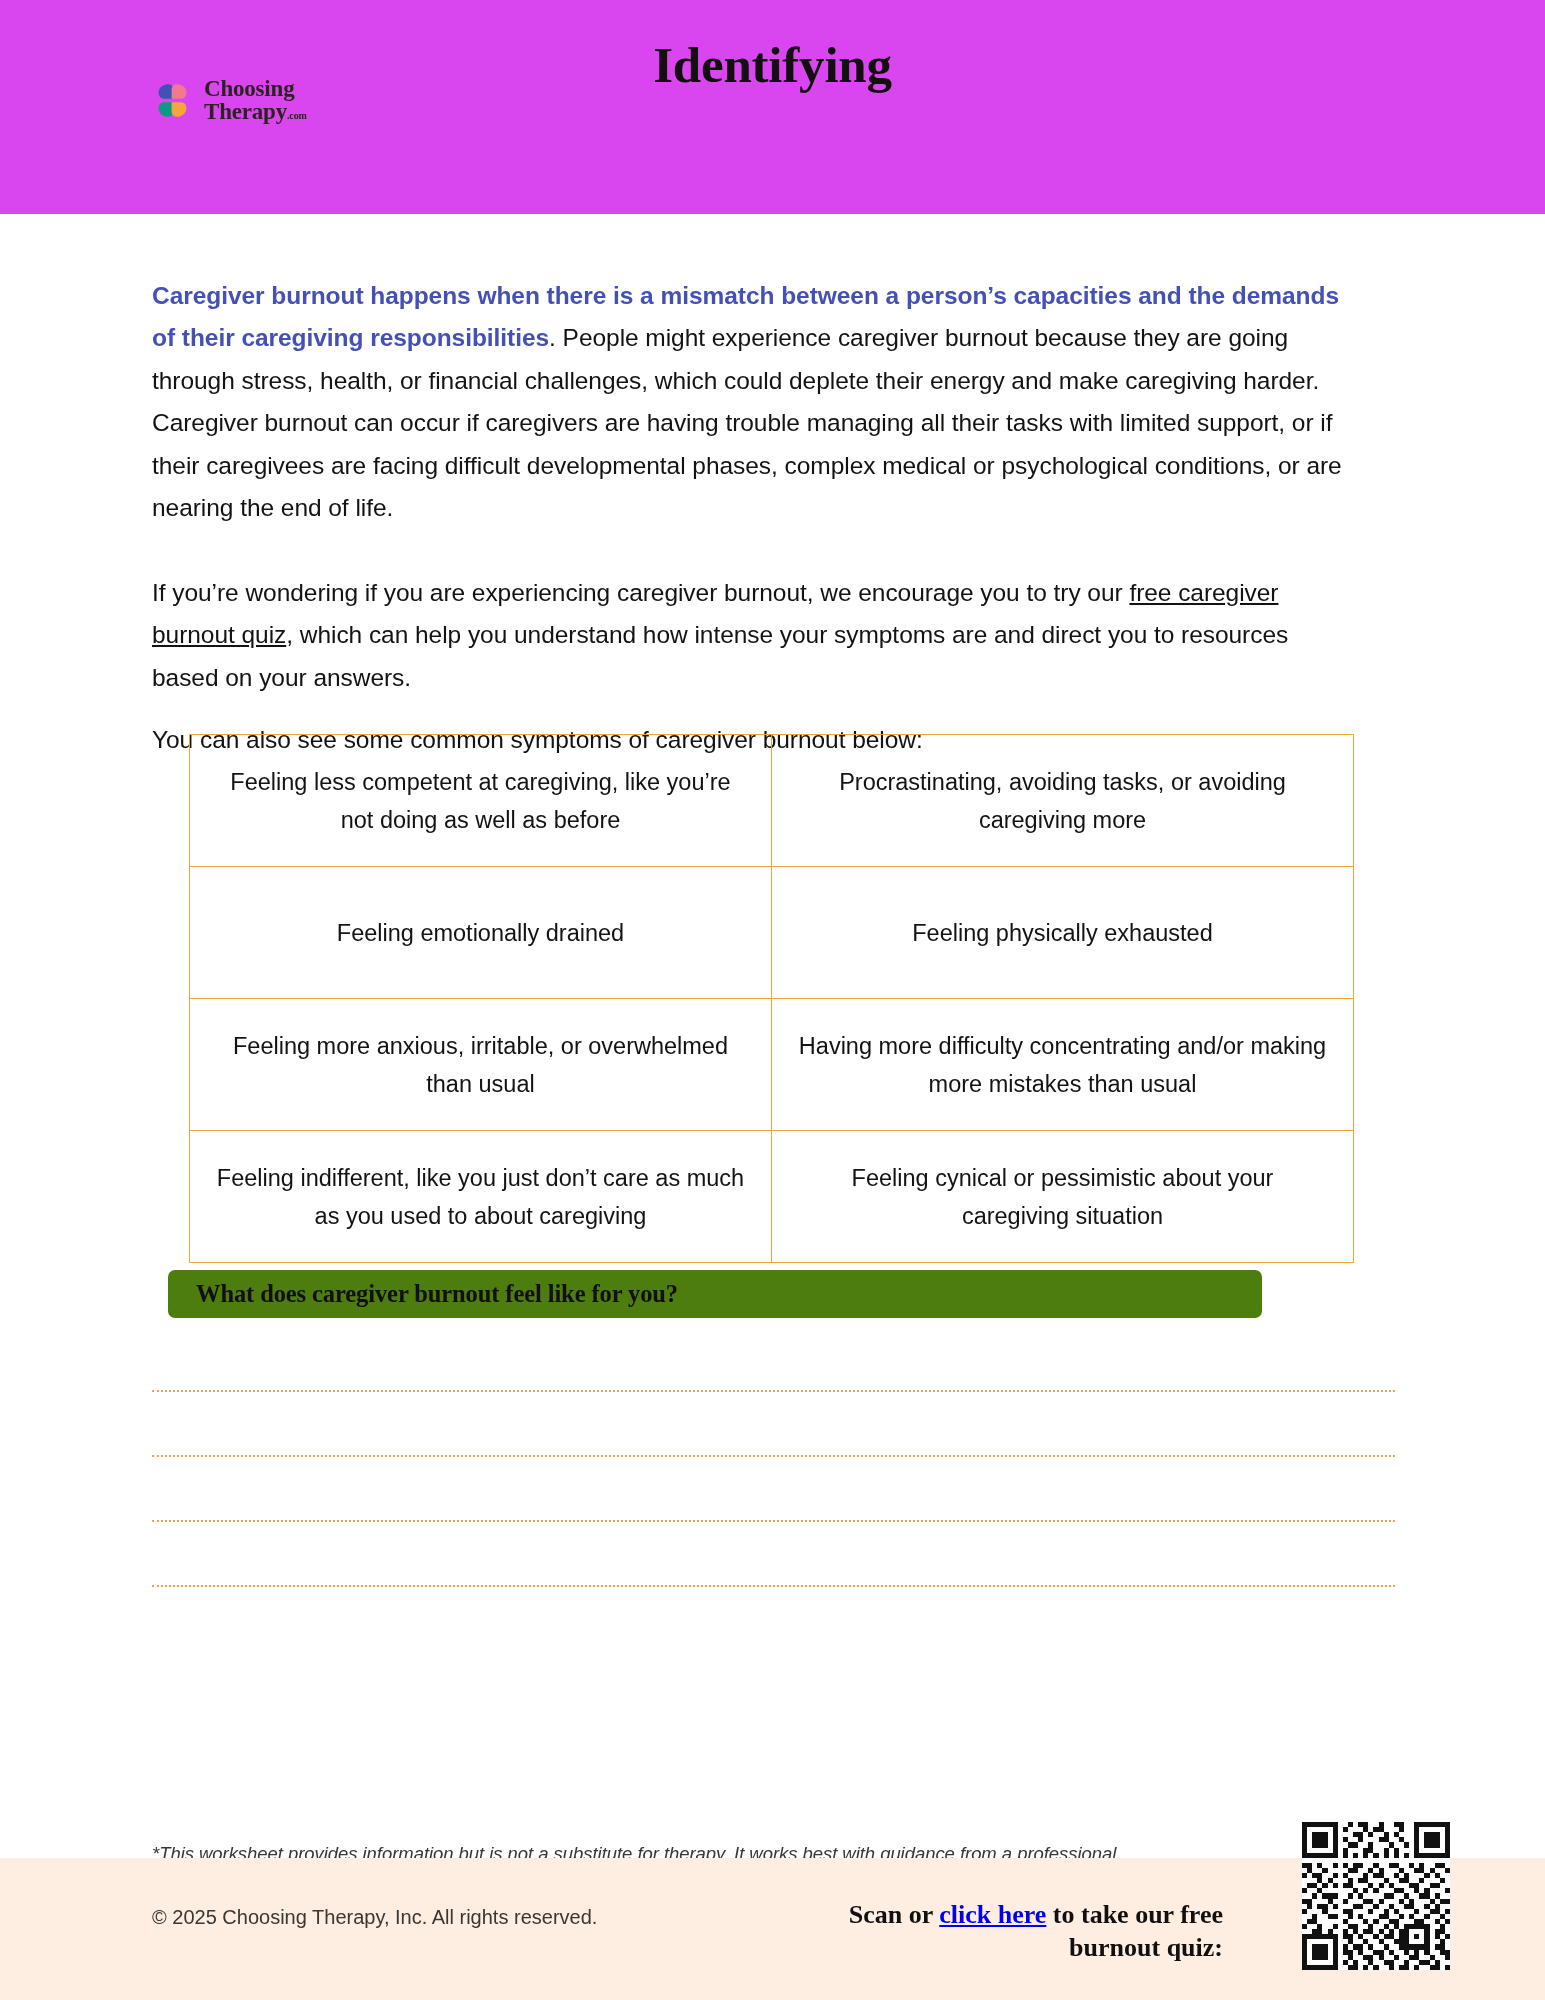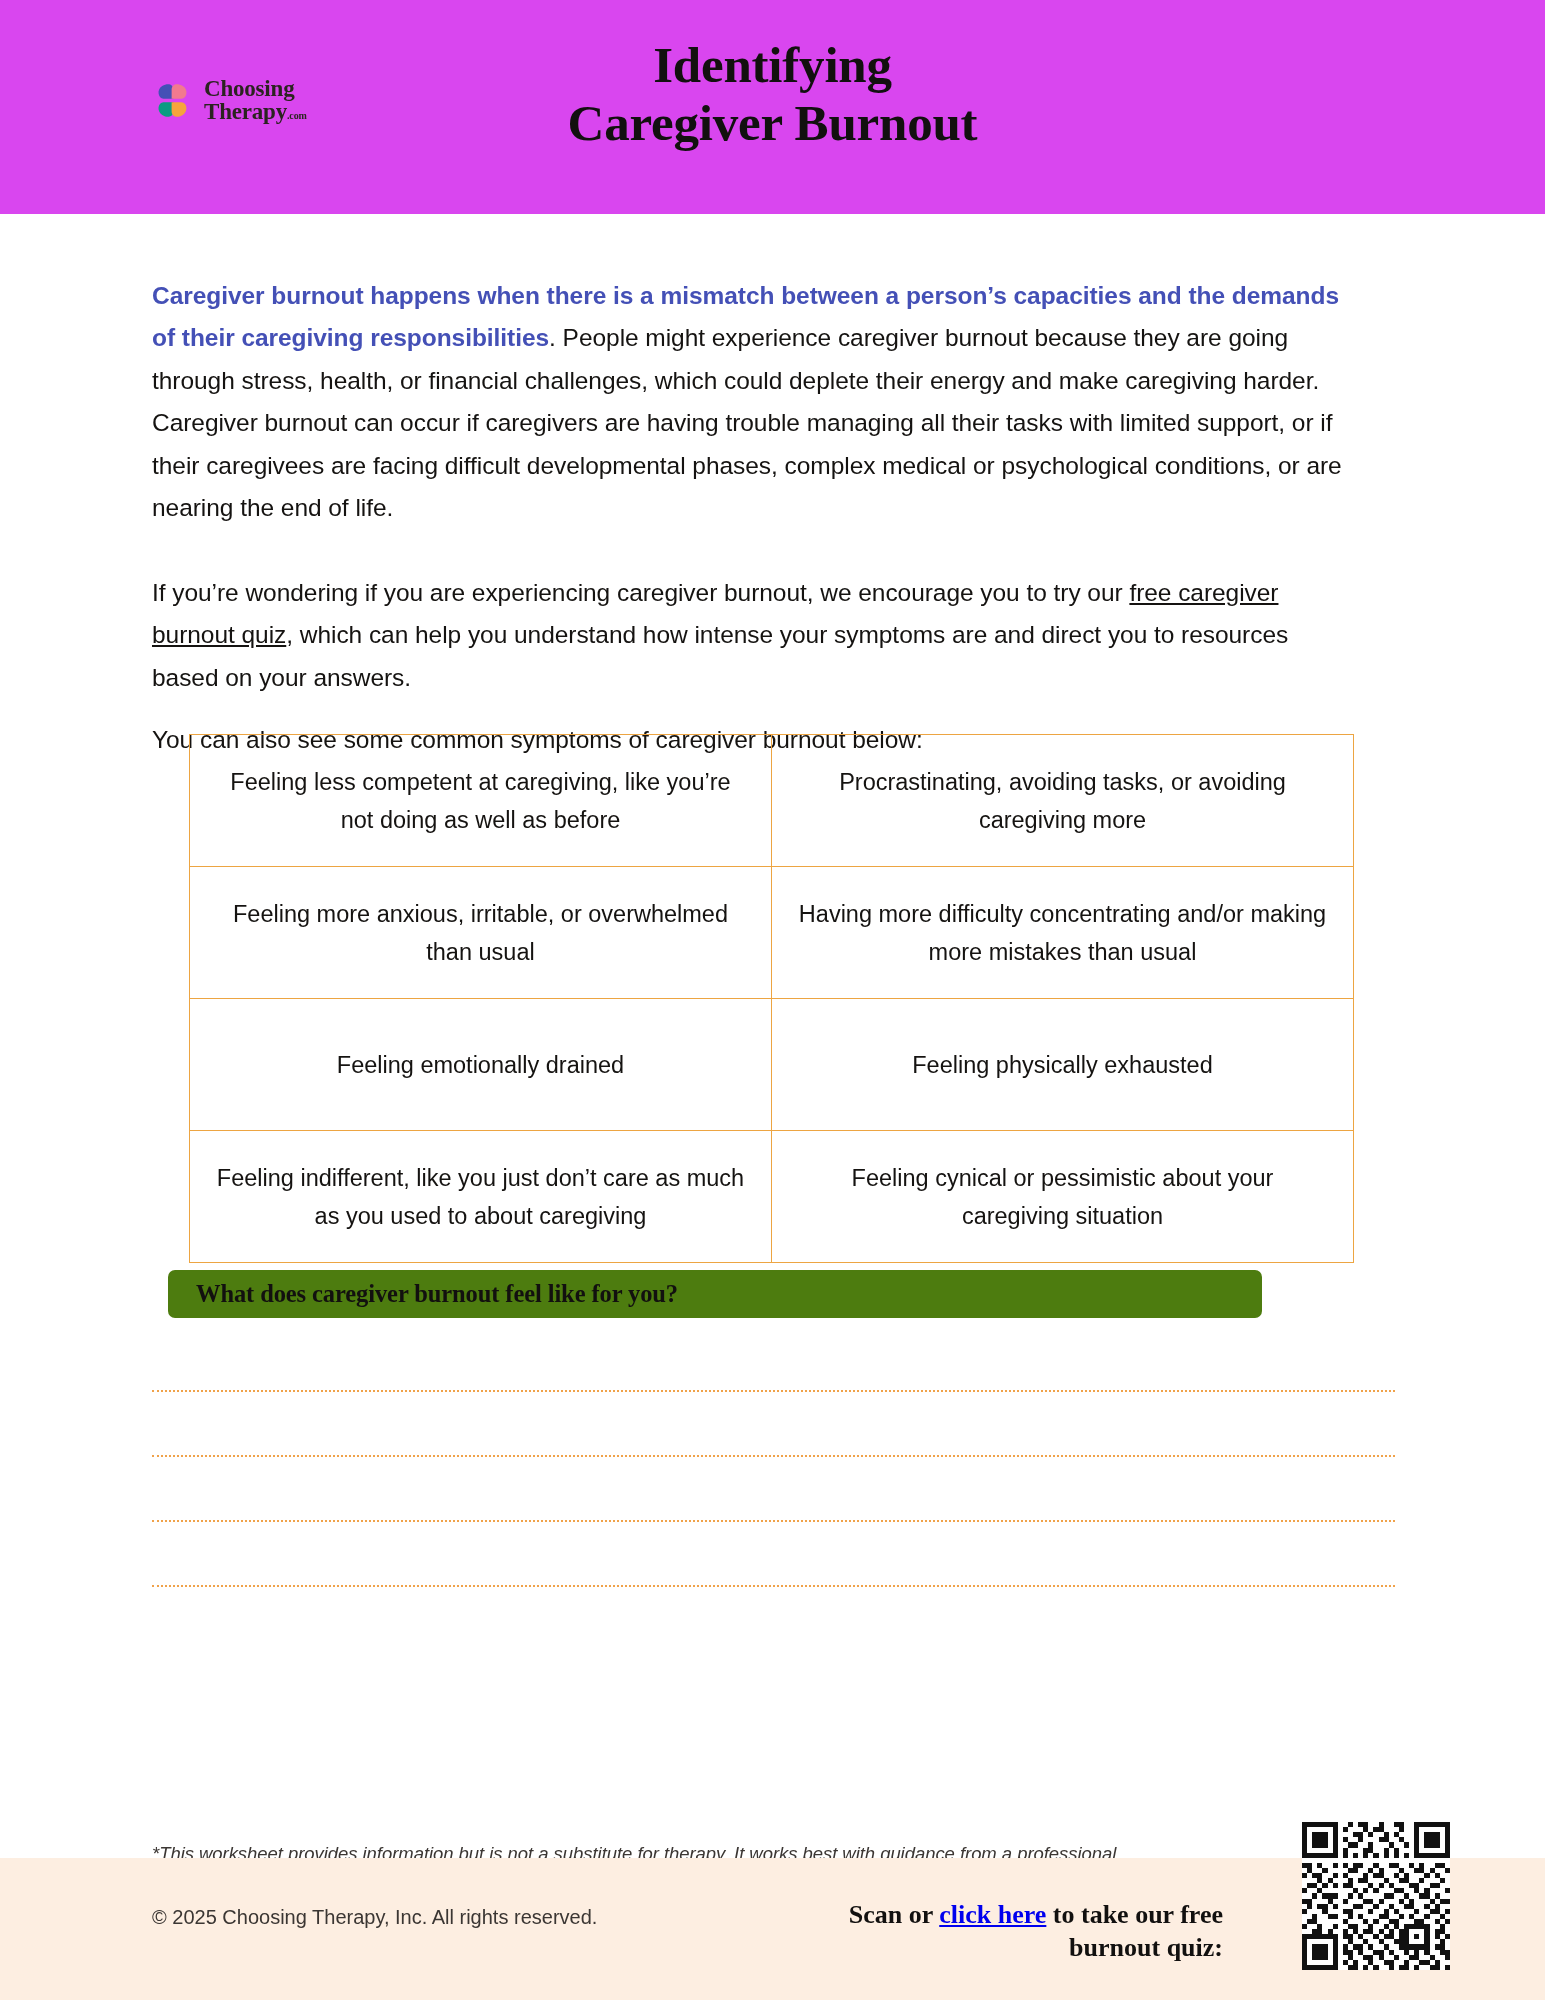--- a/index.html
+++ b/index.html
@@ -225,45 +225,44 @@
       <span class="l1">Choosing</span>
       <span class="l2">
         <span>Therapy</span>
           <span class="dotcom">.com</span>
       </span>
     </div>
   </div>
 
   <div class="doc-title">
     <span class="t-line">Identifying</span>
-    <span class="t-line">Caregiver Burnout</span>
   </div>
 </div>
 
 <div class="content">
 
   <p class="para" id="para1"><span class="lead-blue">Caregiver burnout happens when there is a mismatch between a person’s capacities and the demands of their caregiving responsibilities</span><span>. People might experience caregiver burnout because they are going through stress, health, or financial challenges, which could deplete their energy and make caregiving harder. Caregiver burnout can occur if caregivers are having trouble managing all their tasks with limited support, or if their caregivees are facing difficult developmental phases, complex medical or psychological conditions, or are nearing the end of life.</span></p>
 
   <p class="para" id="para2"><span>If you’re wondering if you are experiencing caregiver burnout, we encourage you to try our </span><a class="inline-link" href="#">free caregiver burnout quiz</a><span>, which can help you understand how intense your symptoms are and direct you to resources based on your answers.</span></p>
 
   <p class="para" id="para3">You can also see some common symptoms of caregiver burnout below:</p>
 
   <table class="sym-table">
     <tbody>
       <tr>
         <td>Feeling less competent at caregiving, like you’re not doing as well as before</td>
         <td>Procrastinating, avoiding tasks, or avoiding caregiving more</td>
       </tr>
       <tr>
+        <td>Feeling emotionally drained</td>
+        <td>Feeling physically exhausted</td>
+      </tr>
+      <tr>
         <td>Feeling more anxious, irritable, or overwhelmed than usual</td>
         <td>Having more difficulty concentrating and/or making more mistakes than usual</td>
-      </tr>
-      <tr>
-        <td>Feeling emotionally drained</td>
-        <td>Feeling physically exhausted</td>
       </tr>
       <tr>
         <td>Feeling indifferent, like you just don’t care as much as you used to about caregiving</td>
         <td>Feeling cynical or pessimistic about your caregiving situation</td>
       </tr>
     </tbody>
   </table>
 
   <div class="prompt-bar">
     <span class="q">What does caregiver burnout feel like for you?</span>

